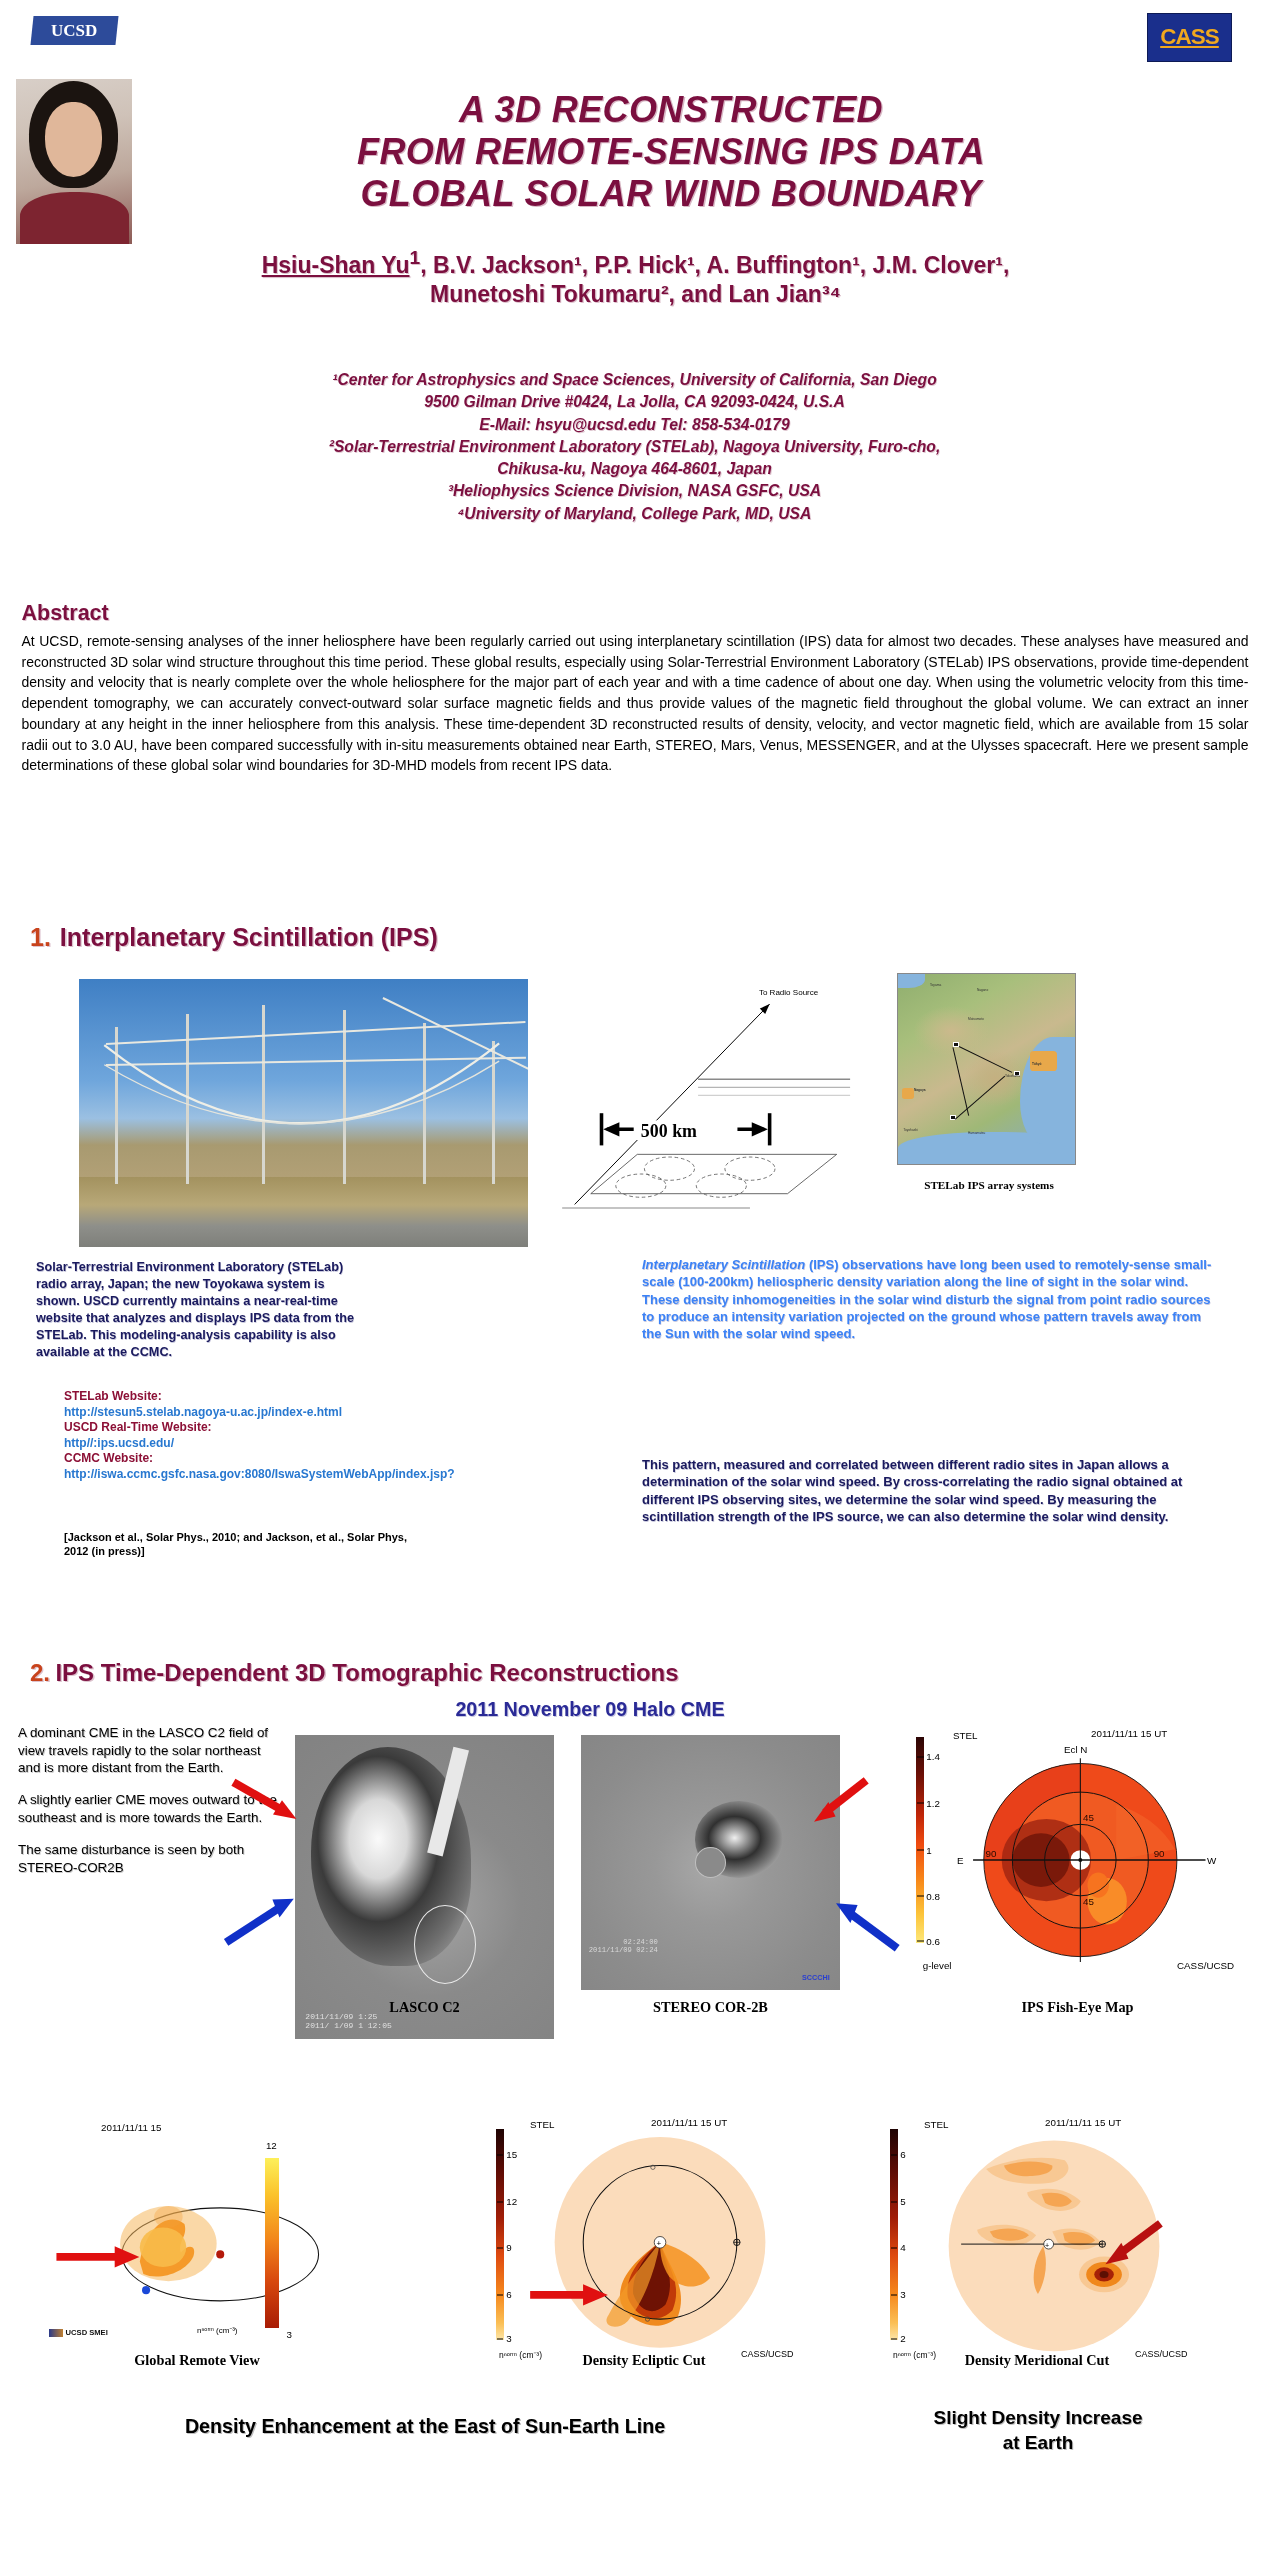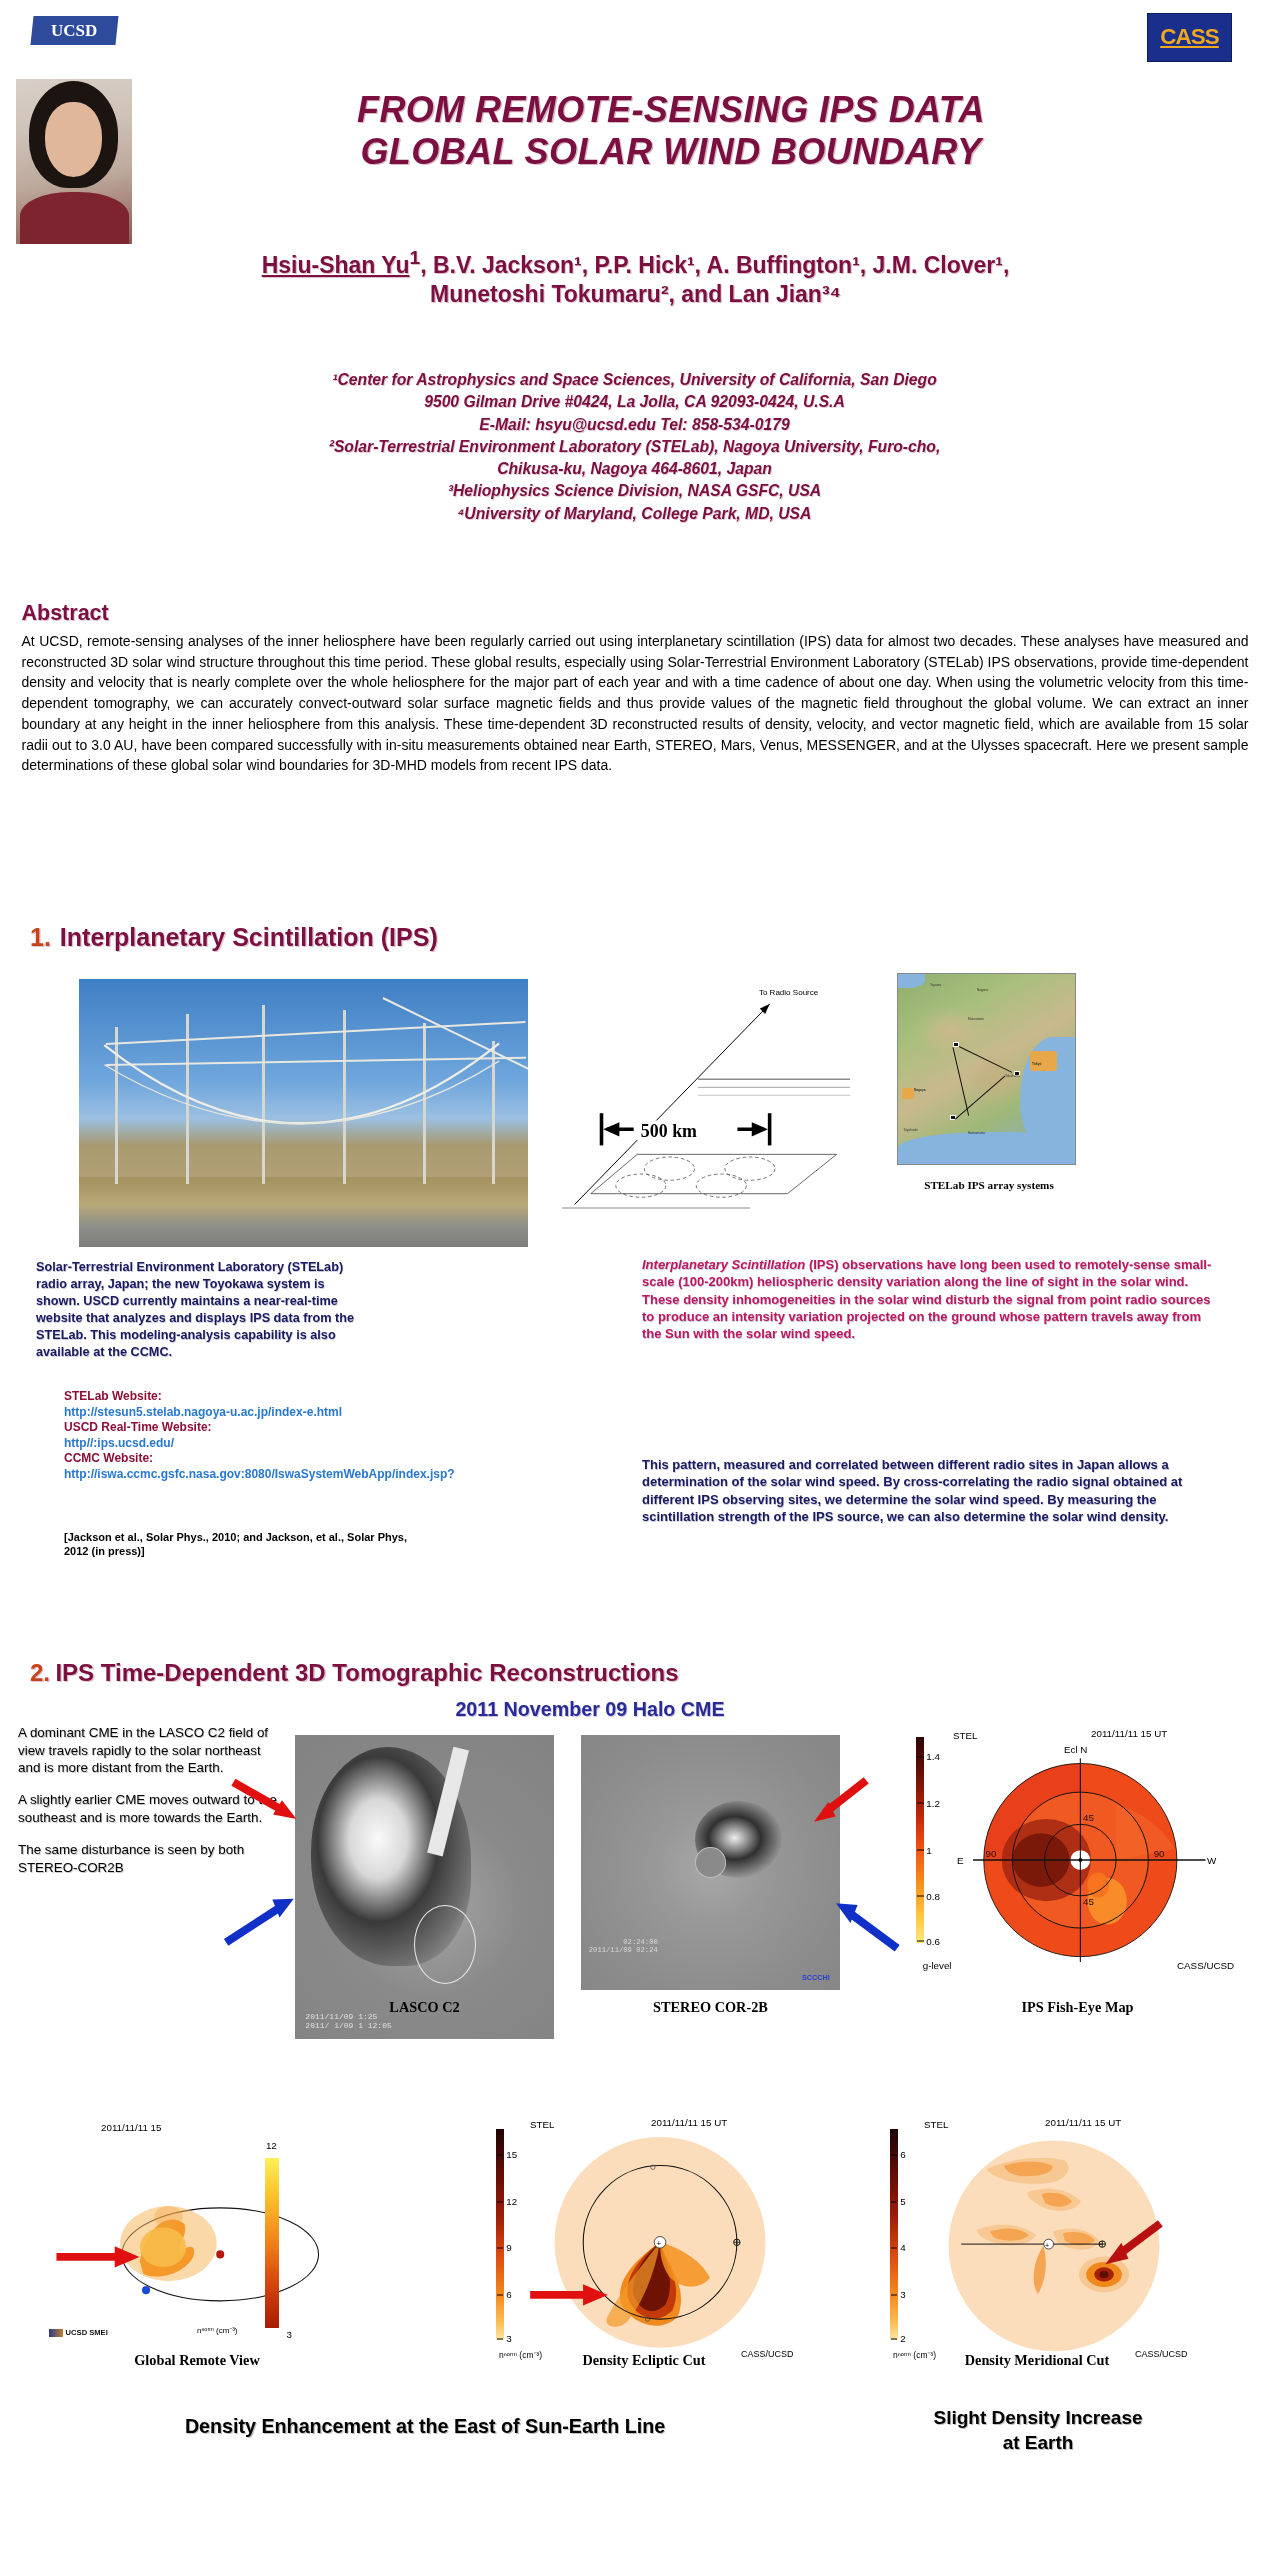--- a/index.html
+++ b/index.html
@@ -138,21 +138,21 @@
   }
   #sec1-links .lbl { color:#8c1036; }
   #sec1-links .url { color:#2878d0; }
   #sec1-ref {
     position:absolute; left:64px; top:1530px; width:358px;
     font-size:11px; font-weight:bold; color:#000; line-height:1.3;
   }
 
   #sec1-right-p1 {
     position:absolute; left:642px; top:1256px; width:572px;
-    font-size:13px; font-weight:bold; color:#be185d; line-height:1.33;
+    font-size:13px; font-weight:bold; color:#3b82f6; line-height:1.33;
     text-shadow:0.6px 0.6px 0 #c9c9dd;
   }
   #sec1-right-p1 .ital { font-style:italic; }
   #sec1-right-p2 {
     position:absolute; left:642px; top:1456px; width:572px;
     font-size:13px; font-weight:bold; color:#1a1a5e; line-height:1.33;
     text-shadow:0.6px 0.6px 0 #c9c9dd;
   }
 
   
@@ -261,20 +261,21 @@
   <span class="txt">CASS</span>
 </div>
 
 <div id="portrait">
   <div class="hair"></div>
   <div class="face"></div>
   <div class="shirt"></div>
 </div>
 
 <div id="title">
+  <div>A 3D RECONSTRUCTED</div>
   <div>FROM REMOTE-SENSING IPS DATA</div>
   <div>GLOBAL SOLAR WIND BOUNDARY</div>
 </div>
 
 <div id="authors">
   <div><span class="u">Hsiu-Shan Yu</span><sup>1</sup><span>, B.V. Jackson¹, P.P. Hick¹, A. Buffington¹, J.M. Clover¹,</span></div>
   <div>Munetoshi Tokumaru², and Lan Jian³⁴</div>
 </div>
 
 <div id="affil">

